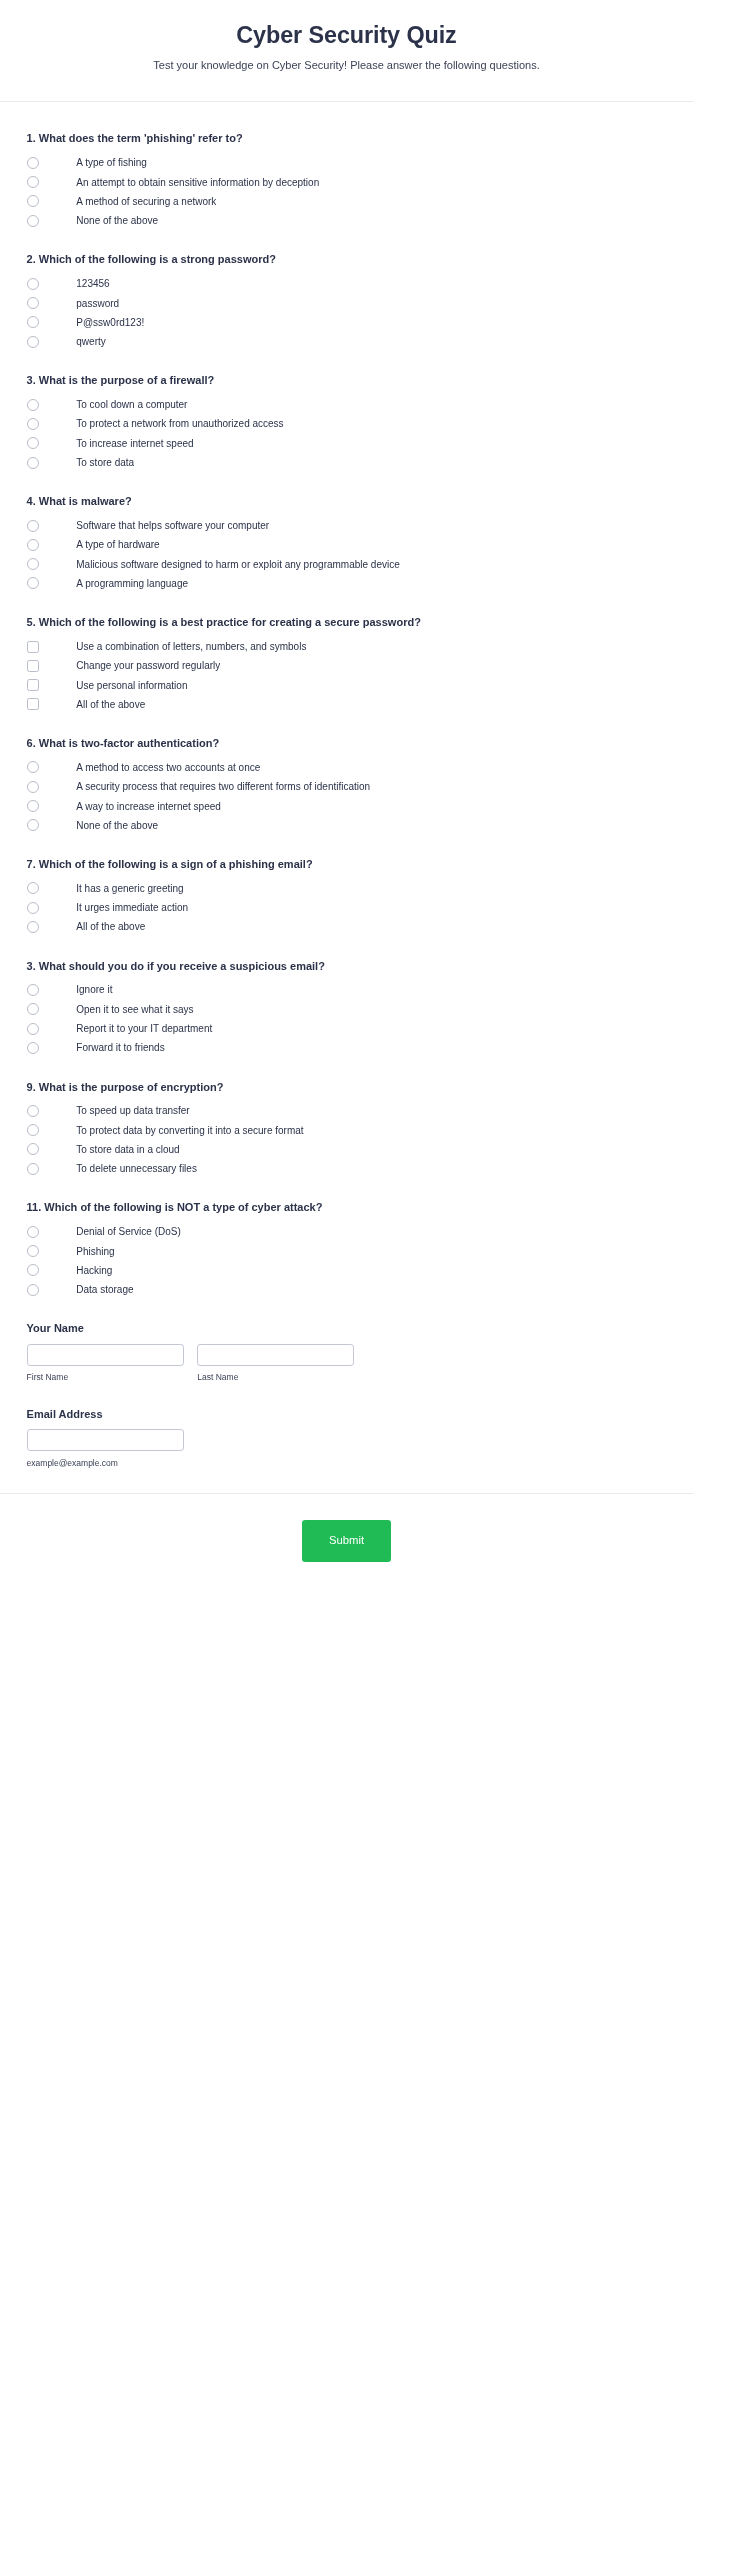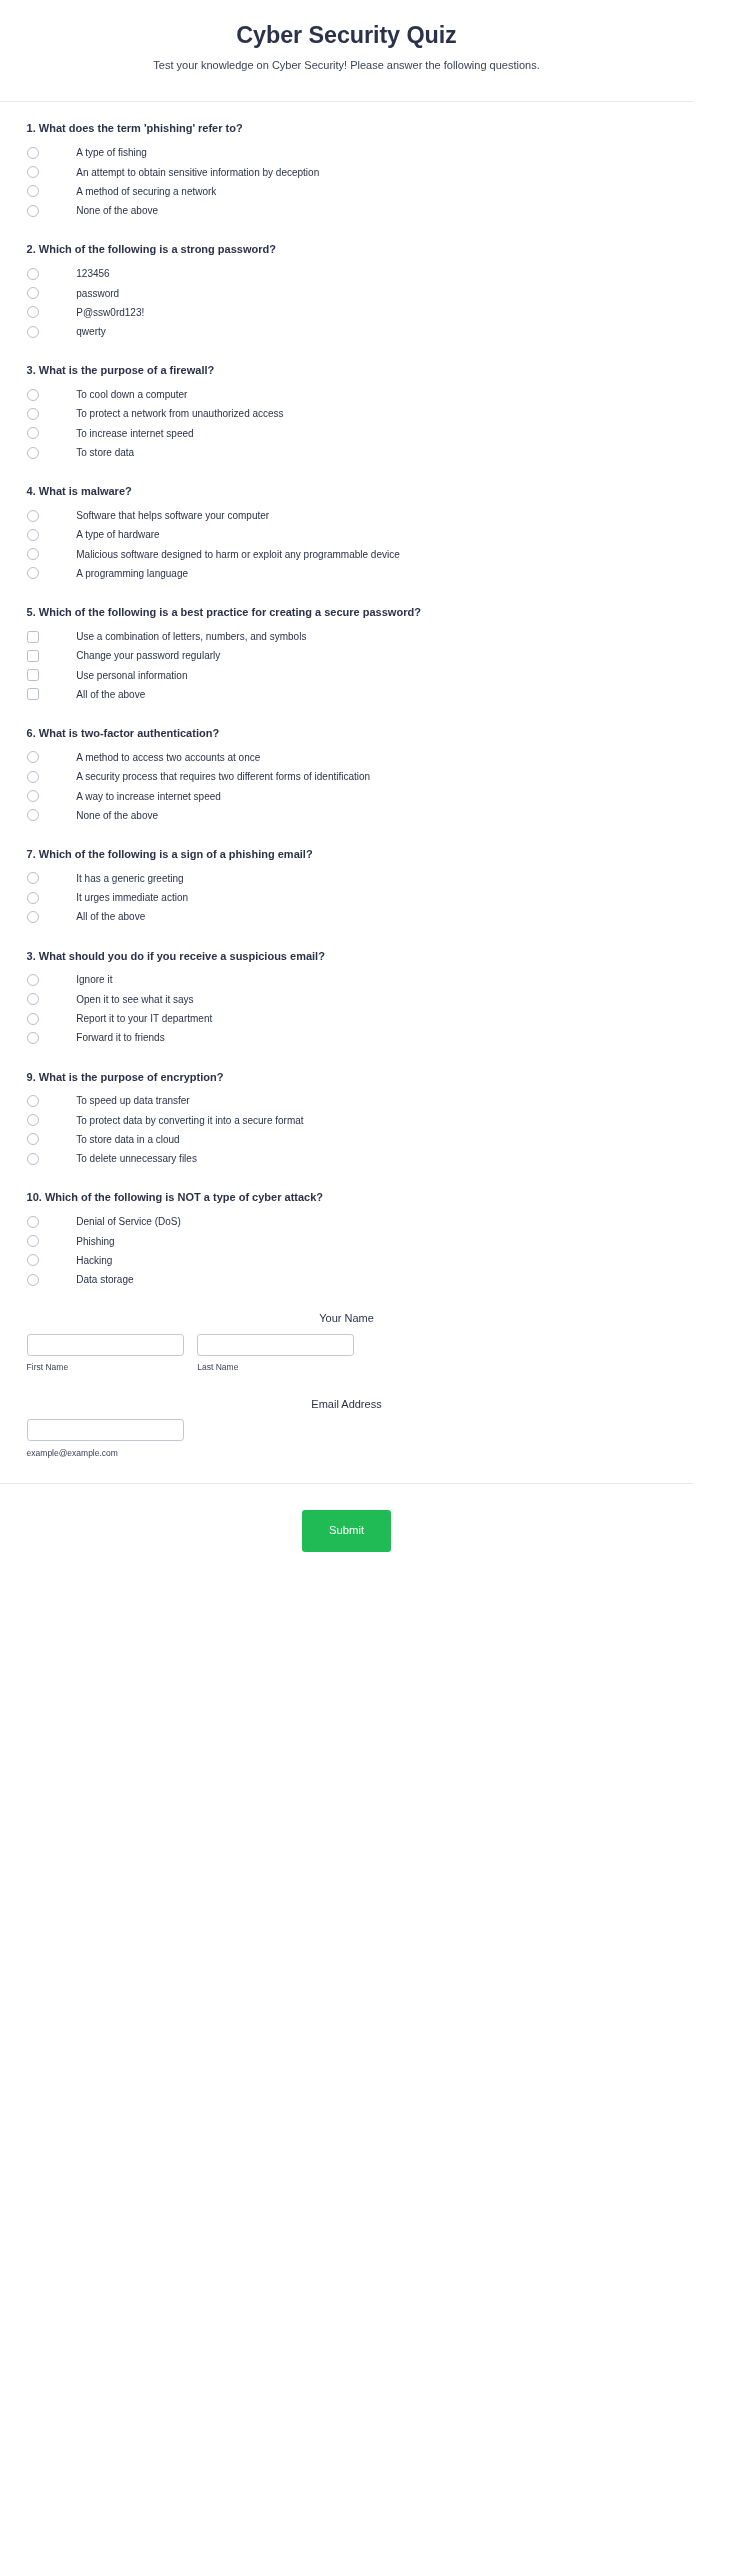--- a/index.html
+++ b/index.html
@@ -43,21 +43,21 @@
     line-height: 1.4;
   }
   .header-divider {
     height: 0.8px;
     background: #e8e9ef;
     width: 100%;
   }
 
   
   .form-body {
-    padding: 20px 0 0 0;
+    padding: 30px 0 0 0;
   }
   .question-block {
     padding: 0 26.6px;
     margin-bottom: 24px;
   }
   .question-label {
     font-size: 11px;
     font-weight: bold;
     color: #2b3249;
     margin: 0 0 8.9px 0;
@@ -101,25 +101,24 @@
     font-weight: normal;
   }
 
   
   .field-block {
     padding: 0 26.6px;
     margin-bottom: 24px;
   }
   .field-label {
     font-size: 11px;
-    font-weight: normal;
+    font-weight: bold;
     color: #2b3249;
     margin: 0 0 8px 0;
     line-height: 1.3;
-    text-align: center;
   }
   .field-row {
     display: flex;
     gap: 13.7px;
   }
   .field-col {
     width: 157px;
   }
   .text-input {
     width: 157px;
@@ -360,21 +359,21 @@
               <span class="radio-mark"></span>
               <span class="option-text">To store data in a cloud</span>
             </label>
             <label class="option-row">
               <span class="radio-mark"></span>
               <span class="option-text">To delete unnecessary files</span>
             </label>
           </div>
         </div>
         <div class="question-block">
-          <div class="question-label">10. Which of the following is NOT a type of cyber attack?</div>
+          <div class="question-label">11. Which of the following is NOT a type of cyber attack?</div>
           <div class="options">
             <label class="option-row">
               <span class="radio-mark"></span>
               <span class="option-text">Denial of Service (DoS)</span>
             </label>
             <label class="option-row">
               <span class="radio-mark"></span>
               <span class="option-text">Phishing</span>
             </label>
             <label class="option-row">

